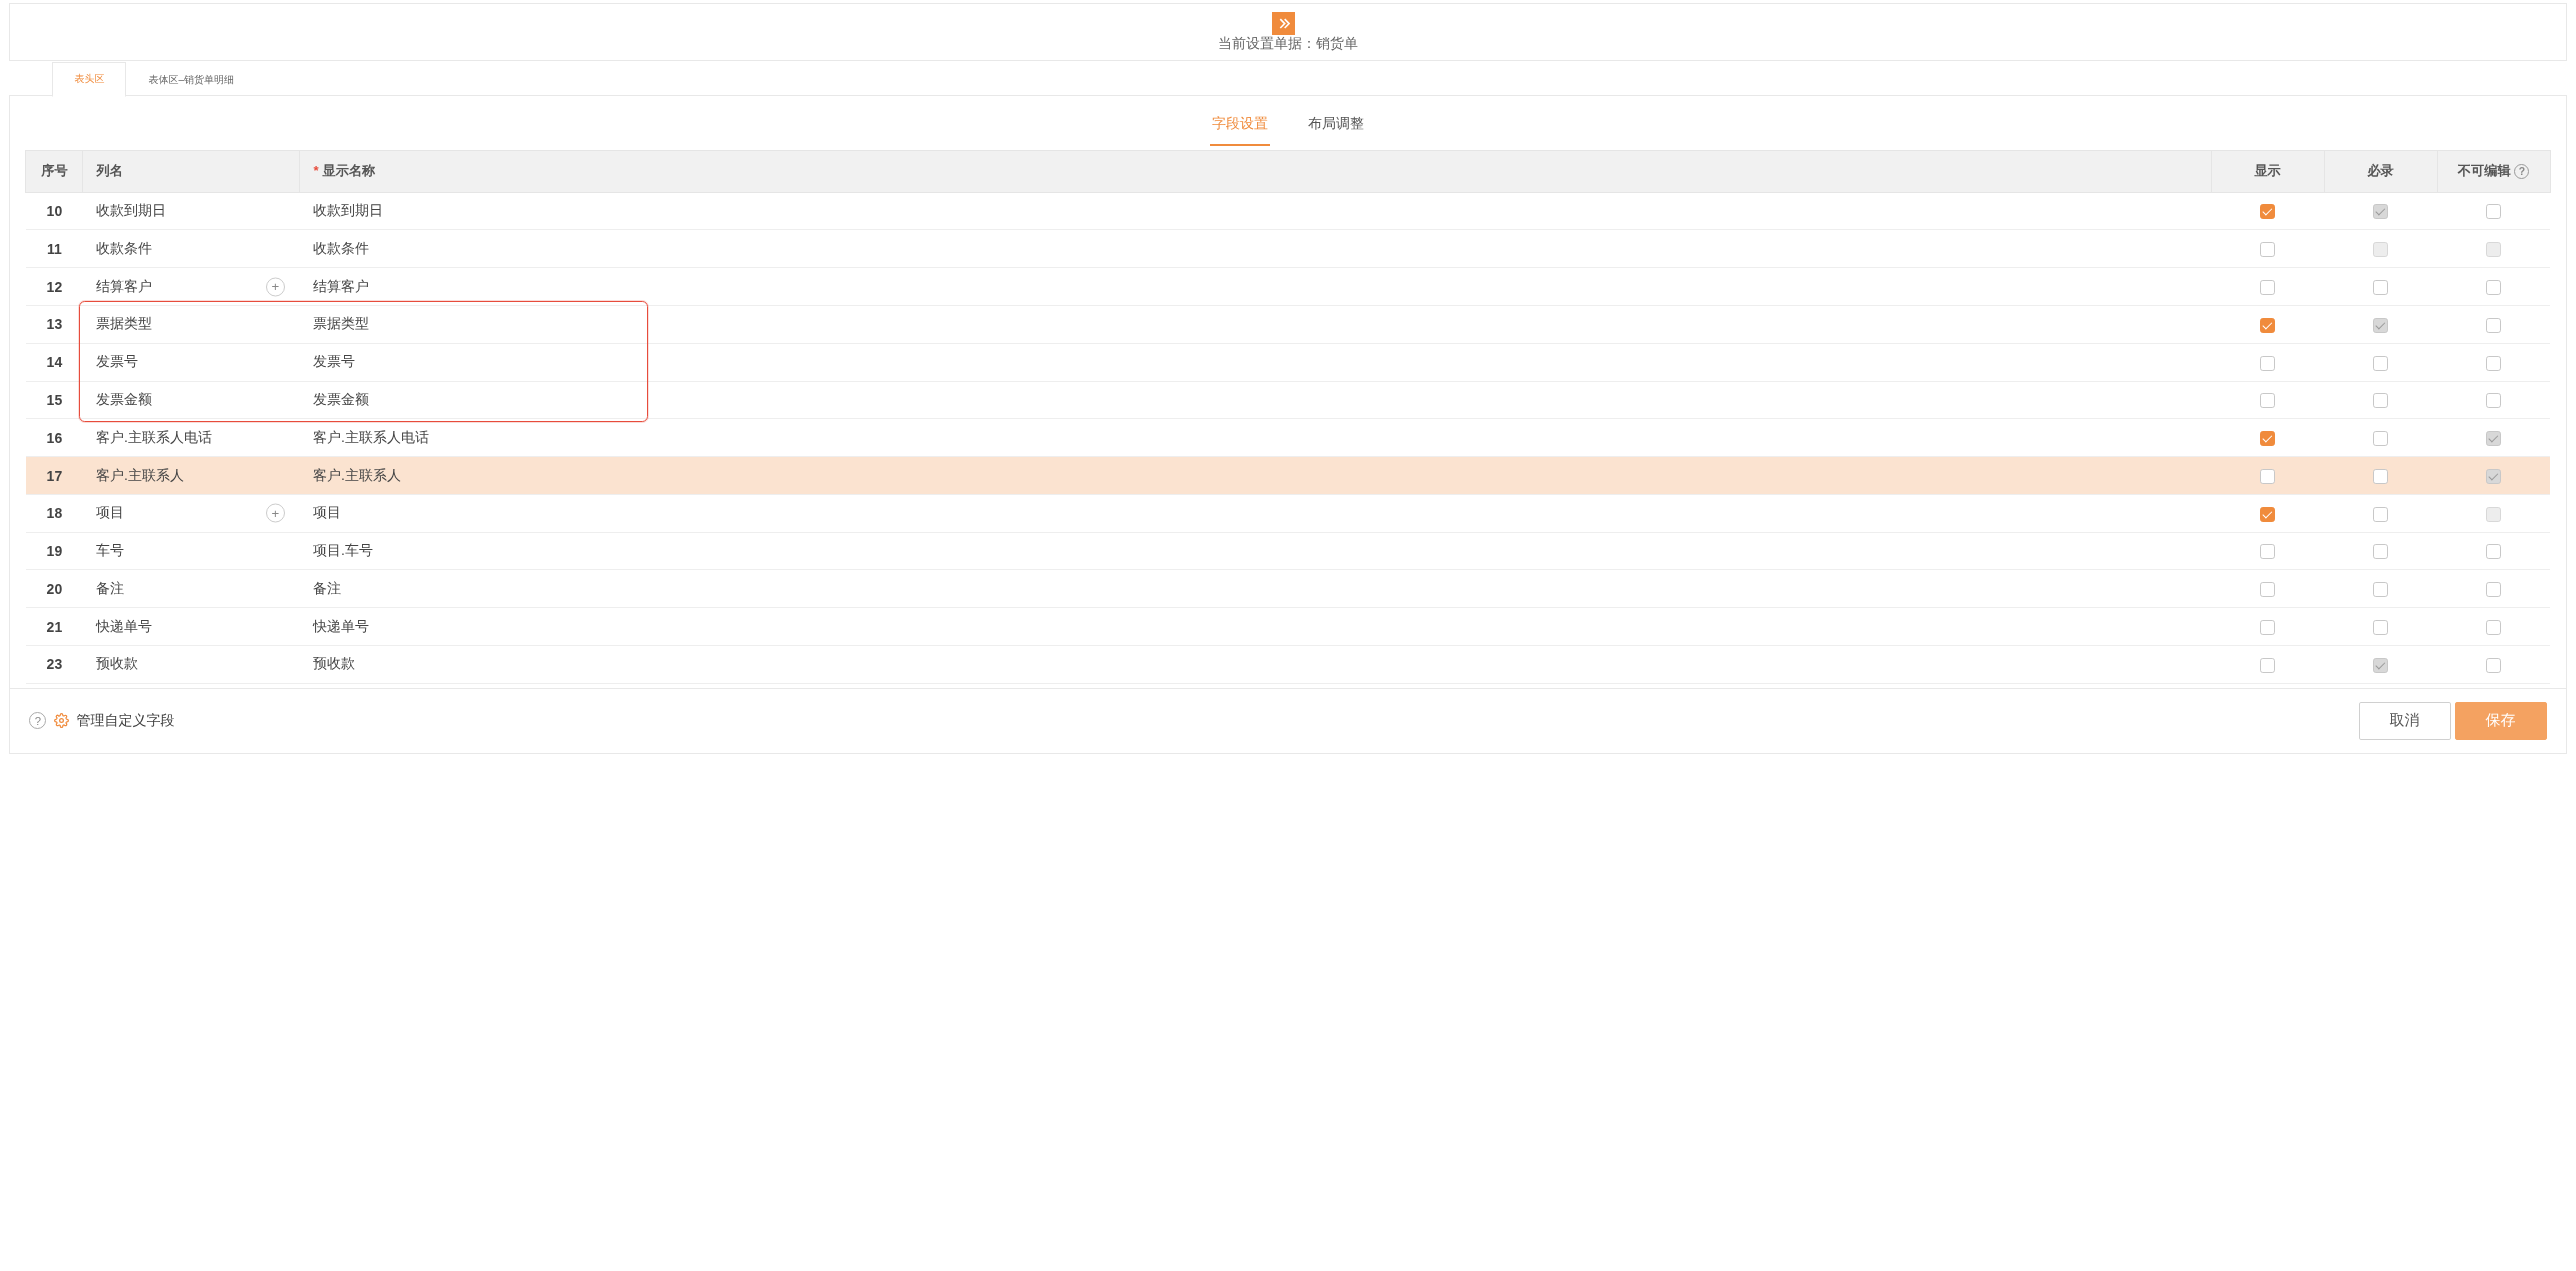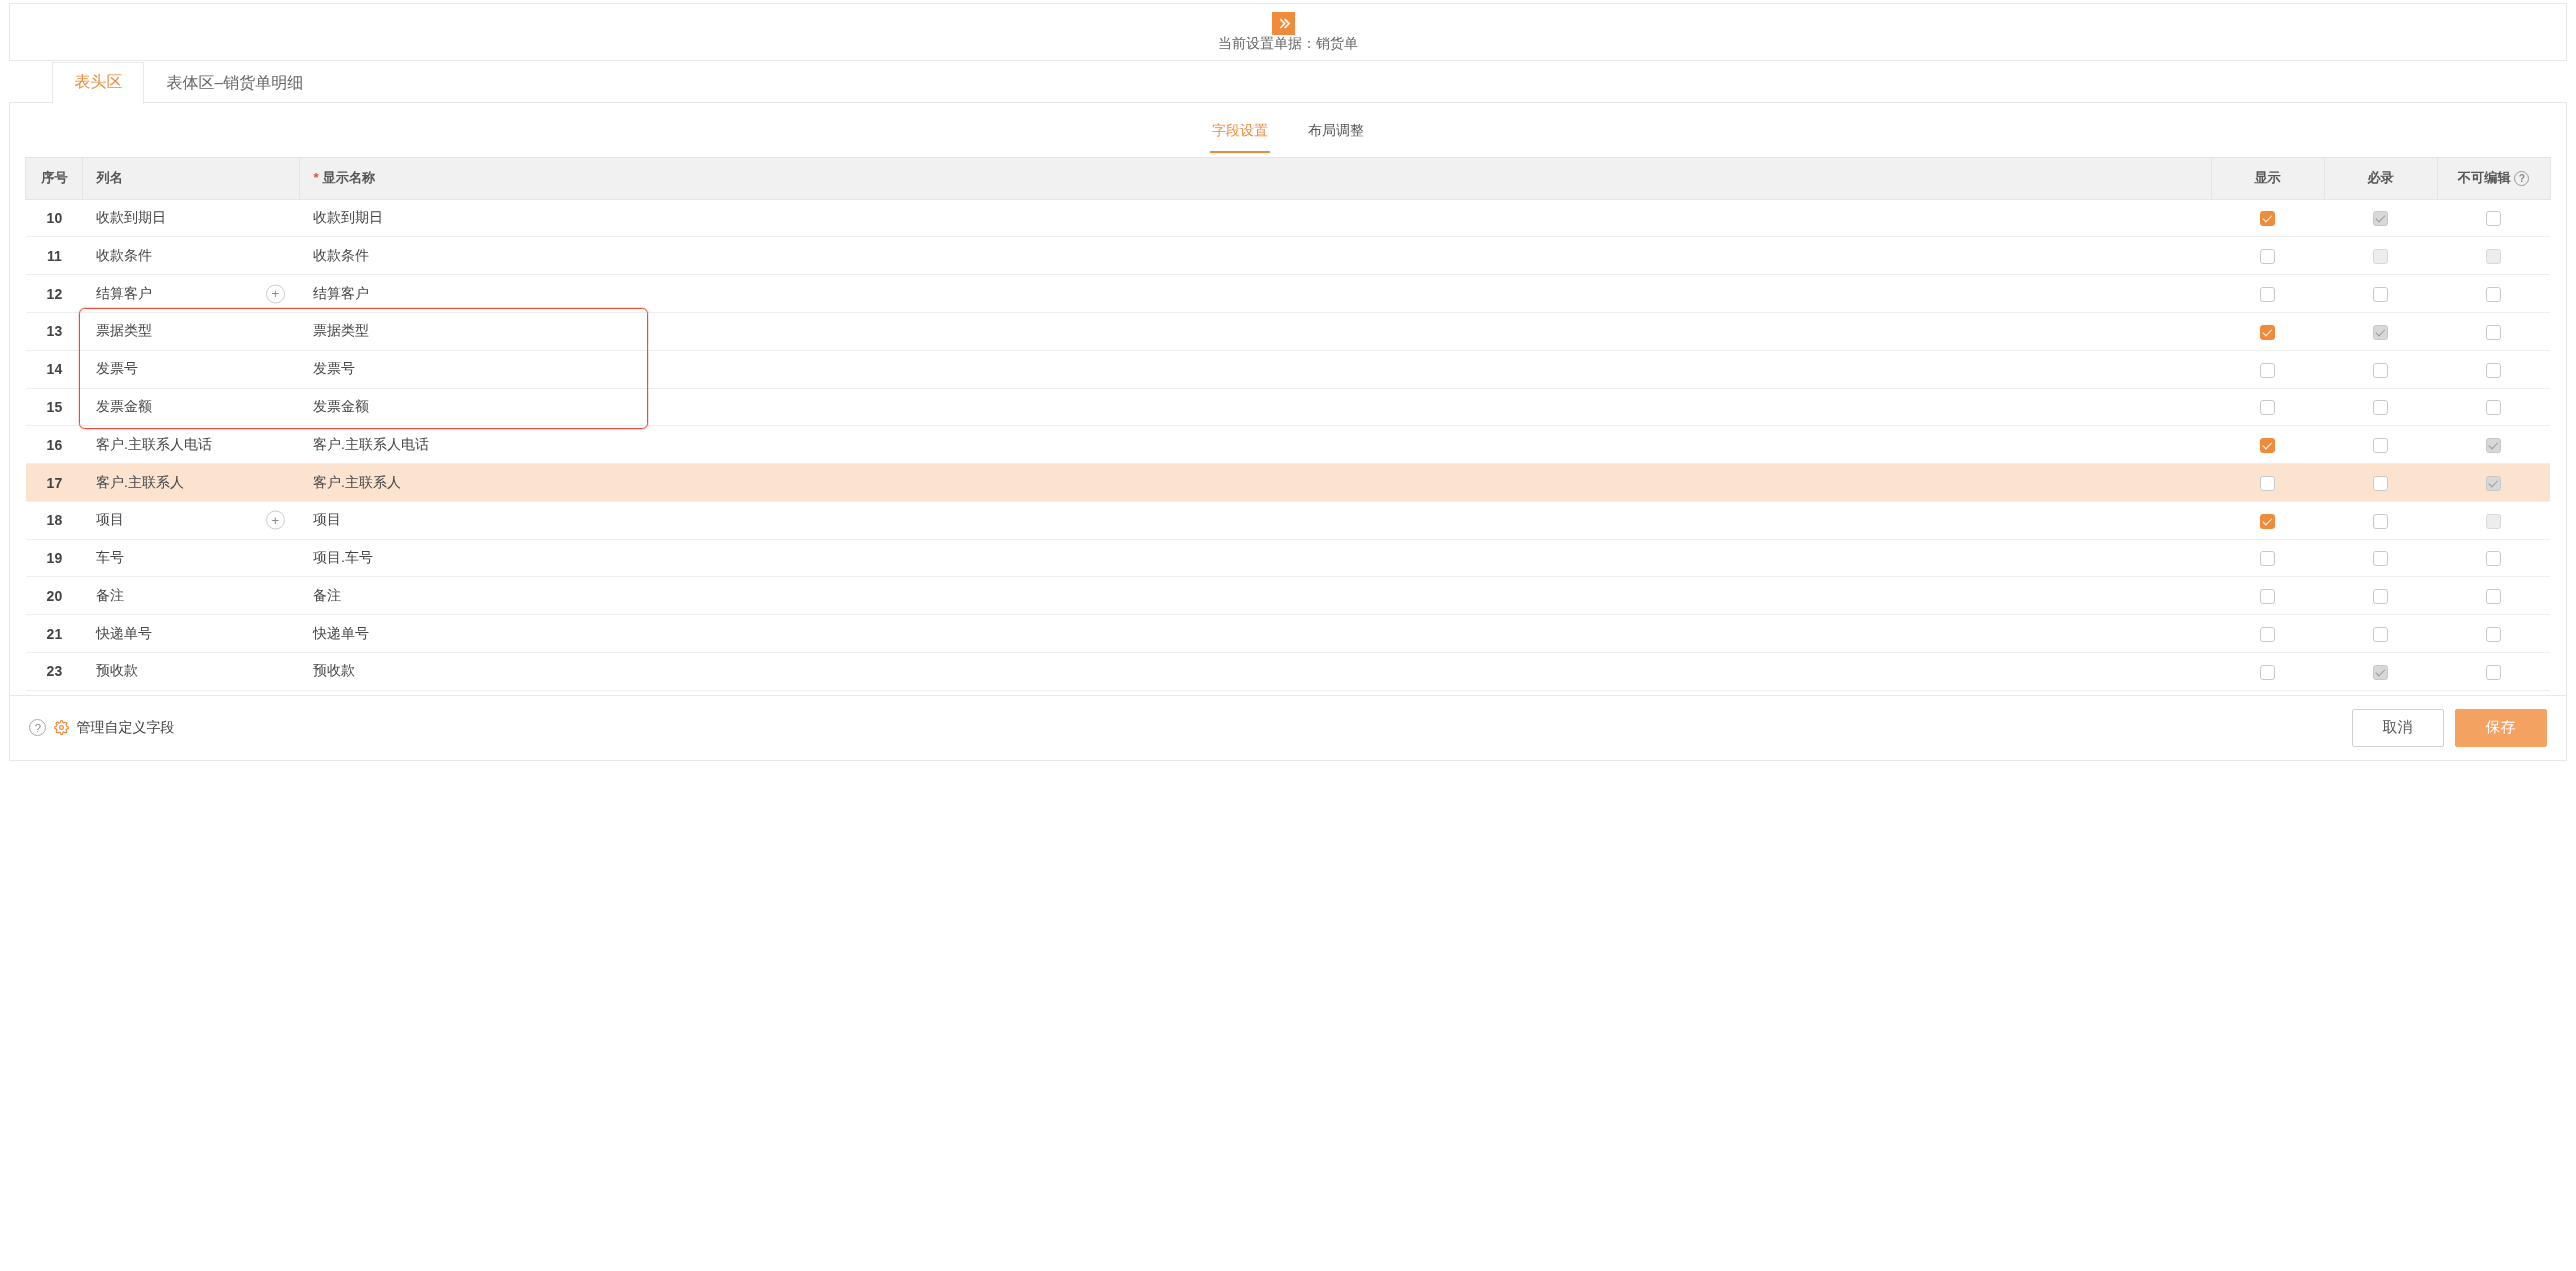--- a/index.html
+++ b/index.html
@@ -6,21 +6,21 @@
 body { font-family: -apple-system, "PingFang SC", "Microsoft YaHei", sans-serif; font-size: 13.2px; color: #333; background: #fff; }
 
 .page { max-width: 2576px; margin: 0 auto; padding: 0 9.4px; }
 
 .top-bar { display: flex; align-items: center; padding: 7.6px 0 7.6px 0; border: 0.9px solid #e8e8e8; margin-top: 3px; flex-direction: column; }
 .side-toggle { width: 23px; height: 23px; background: #f08b3c; display: flex; align-items: center; justify-content: center; color: #fff; margin-right: 9.4px; }
 .side-toggle svg { width: 13.2px; height: 13.2px; }
 .top-bar-text { color: #666; font-size: 14px; }
 
 .tabs-row { display: flex; align-items: center; padding-left: 43px; position: relative; top: 0.9px; }
-.tab { padding: 9.4px 21px; color: #666; font-size: 16px; cursor: pointer; border: 0.9px solid transparent; border-bottom: none; }
+.tab { padding: 9.4px 21px; color: #666; font-size: 10px; cursor: pointer; border: 0.9px solid transparent; border-bottom: none; }
 .tab.active { color: #f08b3c; border-color: #e8e8e8; background: #fff; border-bottom: 0.9px solid #fff; position: relative; z-index: 2; }
 
 .inner-area { border: 0.9px solid #e8e8e8; margin-top: -0.9px; }
 
 .subtabs { display: flex; justify-content: center; gap: 36px; padding: 13.2px 0 0 0; }
 .subtab { padding: 5.7px 1.9px 11.3px; color: #555; font-size: 14px; cursor: pointer; border-bottom: 2.8px solid transparent; }
 .subtab.active { color: #f08b3c; border-bottom-color: #f08b3c; }
 
 .table-wrap { padding: 3.8px 15px; }
 table { width: 100%; border-collapse: collapse; }
@@ -46,21 +46,21 @@
 
 .help-icon { display: inline-flex; width: 15px; height: 15px; border: 0.9px solid #999; border-radius: 50%; align-items: center; justify-content: center; font-size: 10.4px; color: #888; margin-left: 3.8px; vertical-align: middle; }
 
 .highlight-box { border: 1.9px solid #e74c3c; border-radius: 5.7px; position: absolute; pointer-events: none; box-shadow: 0 0 0 0.9px rgba(231,76,60,0.2); }
 .table-wrap-outer { position: relative; }
 
 .footer-bar { display: flex; align-items: center; justify-content: space-between; padding: 13.2px 19px; border: 0.9px solid #e8e8e8; border-top: none; }
 .footer-left { display: flex; align-items: center; gap: 7.6px; color: #f08b3c; font-size: 14px; }
 .footer-left .q-icon { color: #888; border: 0.9px solid #aaa; border-radius: 50%; width: 17px; height: 17px; display: inline-flex; align-items: center; justify-content: center; font-size: 11.3px; }
 .footer-left .gear { width: 15px; height: 15px; }
-.footer-right { display: flex; gap: 11px; }
+.footer-right { display: flex; gap: 4px; }
 .btn { padding: 8.5px 30px; font-size: 15px; border-radius: 1.9px; cursor: pointer; border: 0.9px solid #d0d0d0; background: #fff; color: #555; }
 .btn.primary { background: #f4a261; border-color: #f4a261; color: #fff; }
 </style>
 </head>
 <body>
 
 <div class="page">
 
   <div class="top-bar">
     <div class="side-toggle">

